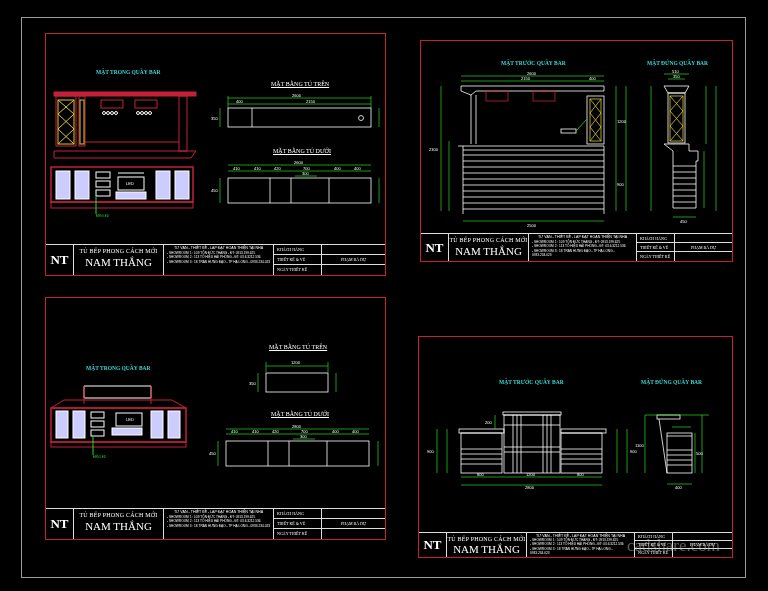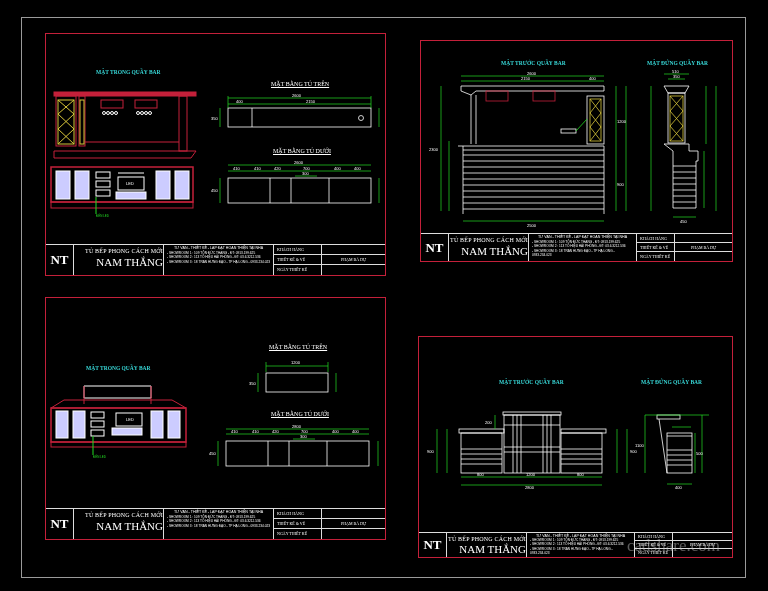--- a/index.html
+++ b/index.html
@@ -3,21 +3,21 @@
 <meta charset="utf-8">
 <style>
   html,body{margin:0;padding:0;background:#000;}
   body{width:768px;height:591px;position:relative;overflow:hidden;font-family:"Liberation Serif",serif;}
   .outer{position:absolute;left:21px;top:17px;width:725px;height:561px;border:1px solid #9a9a9a;box-sizing:border-box;}
   .sheet{position:absolute;border:1.5px solid #c4203a;box-sizing:border-box;}
   .sheet svg{position:absolute;left:0;top:0;}
   .tb{position:absolute;left:0;right:0;bottom:0;height:30px;border-top:1px solid #ddd;display:flex;color:#fff;}
   .tb .cell{border-right:1px solid #ddd;box-sizing:border-box;position:relative;}
   .tb .nt{width:28px;display:flex;align-items:center;justify-content:center;font-size:13px;font-weight:bold;}
-  .tb .brand{width:90px;text-align:right;}
+  .tb .brand{width:90px;text-align:center;}
   .tb .brand .l1{font-size:6px;margin-top:3px;letter-spacing:0.2px;}
   .tb .brand .l2{font-size:11px;margin-top:2px;}
   .tb .info{width:110px;font-size:3.2px;font-family:"Liberation Sans",sans-serif;padding:1px 3px;line-height:4.6px;}
   .tb .info .h{text-align:center;font-size:3.6px;}
   .tb .labels{width:48px;font-size:4px;}
   .tb .labels div{height:10px;line-height:10px;border-bottom:1px solid #ddd;padding-left:3px;box-sizing:border-box;}
   .tb .labels div:last-child{border-bottom:none;}
   .tb .vals{flex:1;font-size:4px;border-right:none;}
   .tb .vals div{height:10px;line-height:10px;border-bottom:1px solid #ddd;text-align:center;box-sizing:border-box;}
   .tb .vals div:last-child{border-bottom:none;}

